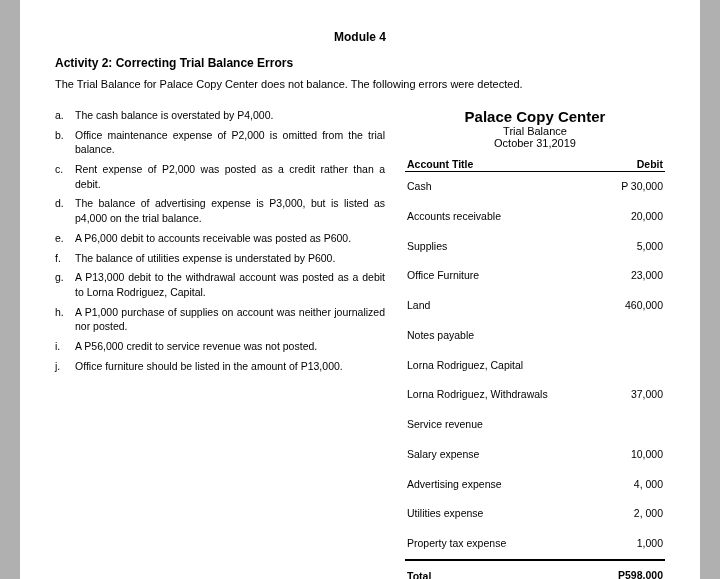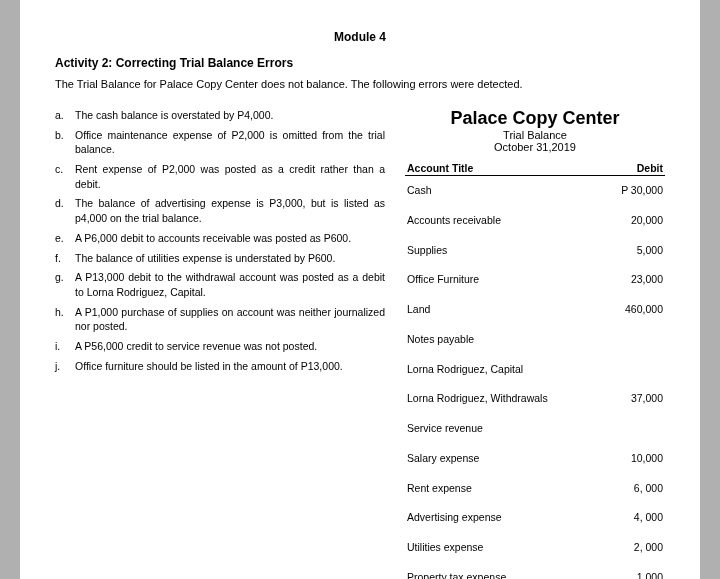--- a/index.html
+++ b/index.html
@@ -63,21 +63,21 @@
       width: 260px;
       flex-shrink: 0;
     }
     .trial-balance-header {
       text-align: center;
       font-size: 11px;
       margin-bottom: 8px;
     }
     .trial-balance-header .company-name {
       font-weight: bold;
-      font-size: 18px;
+      font-size: 15px;
     }
     .trial-balance-header .report-title {
       font-weight: normal;
     }
     .trial-balance-table {
       width: 100%;
       border-collapse: collapse;
       font-size: 10.5px;
     }
     .trial-balance-table th {
@@ -208,24 +208,20 @@
       <td>Lorna Rodriguez, Withdrawals</td>
       <td class="debit-val">37,000</td>
     </tr>
             <tr>
       <td>Service revenue</td>
       <td class="debit-val"></td>
     </tr>
             <tr>
       <td>Salary expense</td>
       <td class="debit-val">10,000</td>
-    </tr>
-            <tr>
-      <td>Rent expense</td>
-      <td class="debit-val">6, 000</td>
     </tr>
             <tr>
       <td>Advertising expense</td>
       <td class="debit-val">4, 000</td>
     </tr>
             <tr>
       <td>Utilities expense</td>
       <td class="debit-val">2, 000</td>
     </tr>
             <tr>

